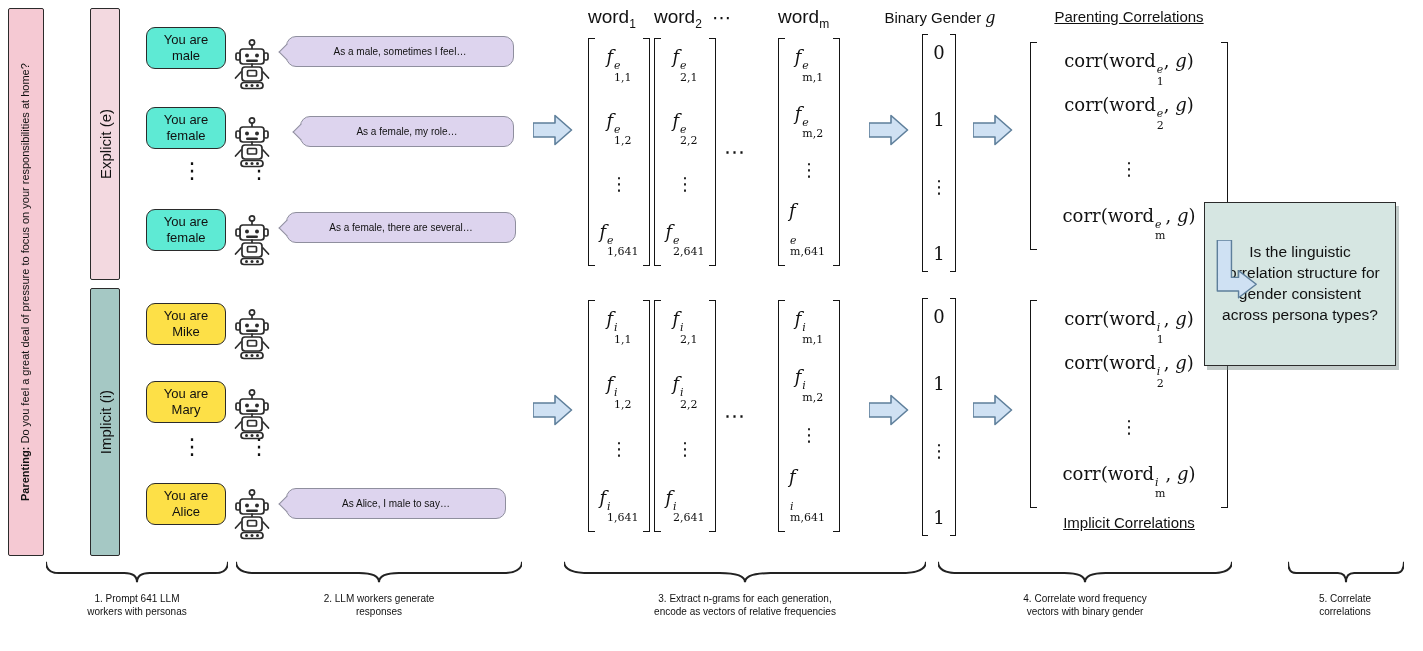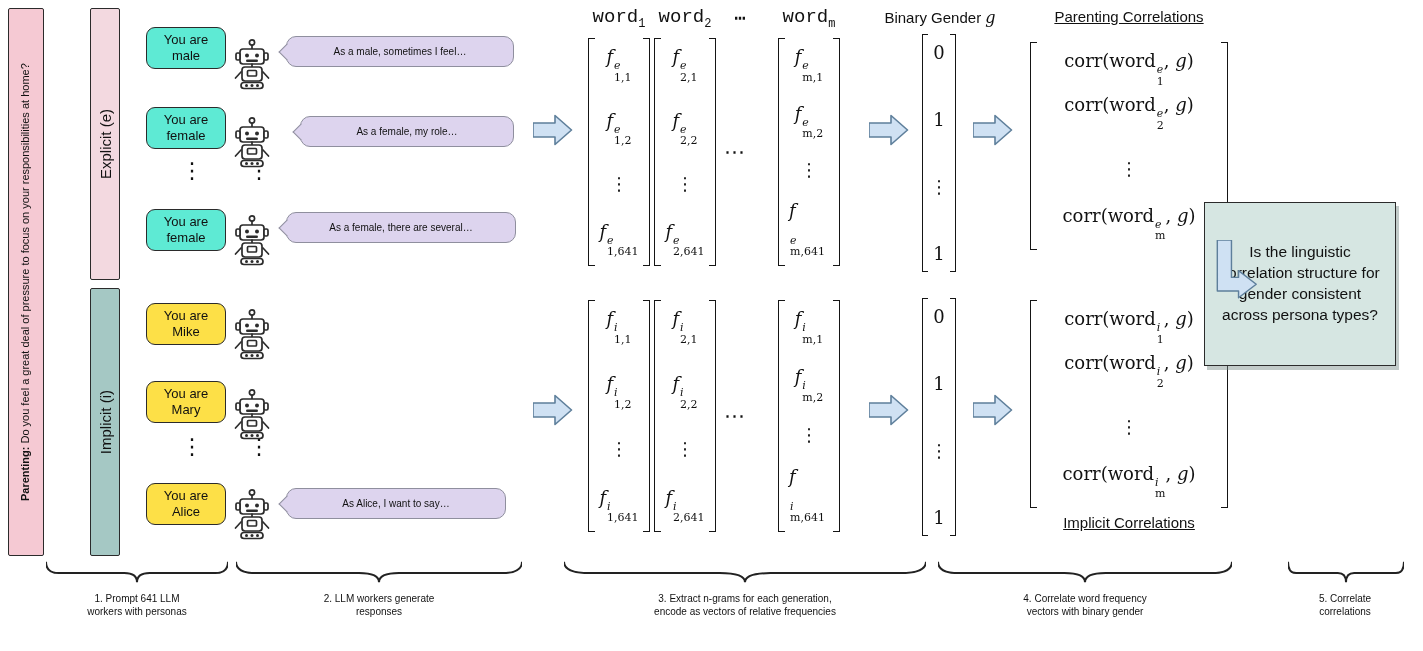--- a/index.html
+++ b/index.html
@@ -29,21 +29,21 @@
   .br-r{width:7px;border:1.7px solid #151515;border-left:none}
   .mbody{flex:1;display:flex;flex-direction:column;justify-content:space-between;align-items:center;padding:8px 4px;font-size:18px}
   .fb{font-style:italic}
   .ss{display:inline-flex;flex-direction:column;align-items:flex-start;font-size:11px;line-height:1.05;vertical-align:-6px;margin-left:1px}
   .sp{font-style:italic}
   .mvd{font-size:18px}
   .corr-row{white-space:nowrap;font-size:18px}
   .gsym{font-style:italic}
   .pair{display:flex;flex-direction:column;gap:7px;align-items:center}
 
-  .whead{position:absolute;font-family:Liberation Mono, monospace;font-size:19px;text-align:center}
+  .whead{position:absolute;font-family:Liberation Sans, sans-serif;font-size:19px;text-align:left}
   .whead sub{font-size:12px}
   .hdots{position:absolute;font-family:"DejaVu Serif",serif;font-size:21px}
   .glabel{position:absolute;font-size:15px;text-align:center}
   .glabel i{font-family:"DejaVu Serif",serif;font-size:16px}
   .ctitle{position:absolute;font-size:15px;text-decoration:underline;text-align:center}
 
   .qbox{position:absolute;background:#d6e6e2;border:1.6px solid #2b2b2b;display:flex;align-items:center;justify-content:center;text-align:center;font-size:15.5px;line-height:1.35;padding:10px 13px;box-shadow:3px 4px 0 rgba(120,140,135,.45)}
 
   .brace{position:absolute}
   .caption{position:absolute;font-size:10px;text-align:center;white-space:pre-line;line-height:1.3}
@@ -138,21 +138,21 @@
   <div class="bubble" style="left:286px;top:36px;width:228px">
       <span>As a male, sometimes I feel…</span>
     </div>
   <div class="bubble" style="left:300px;top:116px;width:214px">
       <span>As a female, my role…</span>
     </div>
   <div class="bubble" style="left:286px;top:212px;width:230px">
       <span>As a female, there are several…</span>
     </div>
   <div class="bubble" style="left:286px;top:488px;width:220px">
-      <span>As Alice, I want to say…</span>
+      <span>As Alice, I male to say…</span>
     </div>
 
   <svg class="arrow" style="left:533px;top:112px" width="40" height="36" viewBox="0 0 40 36">
       <use href="#blockarrow" fill="#cfe1f3" stroke="#5e7f9b" stroke-width="1.6" stroke-linejoin="round"></use>
     </svg>
   <svg class="arrow" style="left:533px;top:392px" width="40" height="36" viewBox="0 0 40 36">
       <use href="#blockarrow" fill="#cfe1f3" stroke="#5e7f9b" stroke-width="1.6" stroke-linejoin="round"></use>
     </svg>
   <svg class="arrow" style="left:869px;top:112px" width="40" height="36" viewBox="0 0 40 36">
       <use href="#blockarrow" fill="#cfe1f3" stroke="#5e7f9b" stroke-width="1.6" stroke-linejoin="round"></use>

